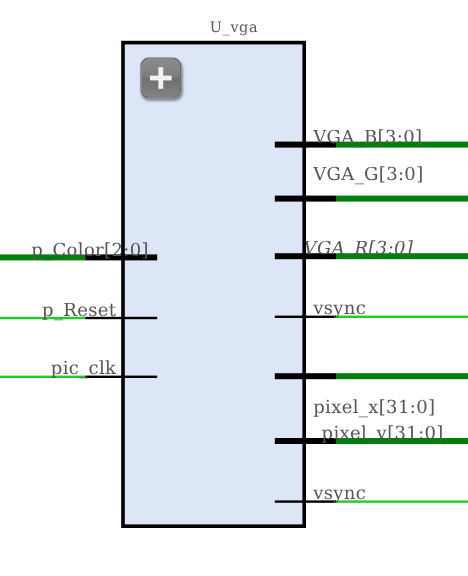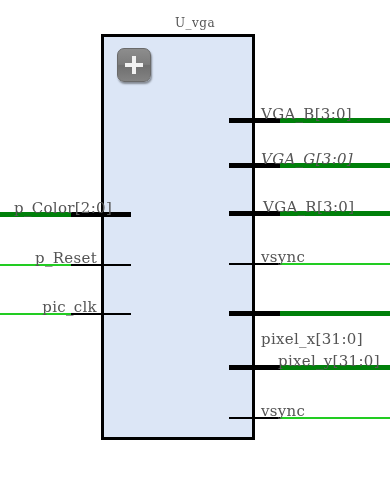--- a/index.html
+++ b/index.html
@@ -114,61 +114,61 @@
     <span class="plus-v"></span>
   </div>
 
   <div class="block-title">U_vga</div>
 
   <div id="wire-layer">
       <div class="wire bus" style="left: 0px; top: 214px; width: 390px;">
         <span class="seg bus-green" style="left: 0px; width: 71px;"></span>
         <span class="seg black" style="left: 71px; width: 60px;"></span>
       </div>
-      <div class="pin-label left" style="top: 199px; left: 0px; width: 97px; padding-left: 14px;">p_Color[2:0]</div>
+      <div class="pin-label left" style="top: 199px; left: 12px; width: 97px; padding-left: 14px;">p_Color[2:0]</div>
       <div class="wire bit" style="left: 0px; top: 264px; width: 390px;">
         <span class="seg bit-green" style="left: 0px; width: 71px;"></span>
         <span class="seg black" style="left: 71px; width: 60px;"></span>
       </div>
       <div class="pin-label left" style="top: 249px; left: 0px; width: 97px;">p_Reset</div>
       <div class="wire bit" style="left: 0px; top: 313px; width: 390px;">
         <span class="seg bit-green" style="left: 0px; width: 71px;"></span>
         <span class="seg black" style="left: 71px; width: 60px;"></span>
       </div>
       <div class="pin-label left" style="top: 298px; left: 0px; width: 97px;">pic_clk</div>
       <div class="wire bus" style="left: 0px; top: 120px; width: 390px;">
         <span class="seg black" style="left: 229px; width: 51px;"></span>
         <span class="seg bus-green" style="left: 280px; width: 110px;"></span>
       </div>
       <div class="pin-label right" style="top: 105px; left: 261px;">VGA_B[3:0]</div>
       <div class="wire bus" style="left: 0px; top: 165px; width: 390px;">
         <span class="seg black" style="left: 229px; width: 51px;"></span>
         <span class="seg bus-green" style="left: 280px; width: 110px;"></span>
       </div>
-      <div class="pin-label right" style="top: 150px; left: 261px; font-style: italic;">VGA_G[3:0]</div>
+      <div class="pin-label right" style="top: 136px; left: 261px;">VGA_G[3:0]</div>
       <div class="wire bus" style="left: 0px; top: 213px; width: 390px;">
         <span class="seg black" style="left: 229px; width: 51px;"></span>
         <span class="seg bus-green" style="left: 280px; width: 110px;"></span>
       </div>
-      <div class="pin-label right" style="top: 198px; left: 263px;">VGA_R[3:0]</div>
+      <div class="pin-label right" style="top: 198px; left: 253px; font-style: italic;">VGA_R[3:0]</div>
       <div class="wire bit" style="left: 0px; top: 263px; width: 390px;">
         <span class="seg black" style="left: 229px; width: 51px;"></span>
         <span class="seg bit-green" style="left: 280px; width: 110px;"></span>
       </div>
       <div class="pin-label right" style="top: 248px; left: 261px;">vsync</div>
       <div class="wire bus" style="left: 0px; top: 313px; width: 390px;">
         <span class="seg black" style="left: 229px; width: 51px;"></span>
         <span class="seg bus-green" style="left: 280px; width: 110px;"></span>
       </div>
       <div class="pin-label right" style="top: 298px; left: 261px; margin-top: 32px;">pixel_x[31:0]</div>
       <div class="wire bus" style="left: 0px; top: 367px; width: 390px;">
         <span class="seg black" style="left: 229px; width: 51px;"></span>
         <span class="seg bus-green" style="left: 280px; width: 110px;"></span>
       </div>
-      <div class="pin-label right" style="top: 352px; left: 278px; text-align: center;">pixel_y[31:0]</div>
+      <div class="pin-label right" style="top: 352px; left: 268px; text-align: center;">pixel_y[31:0]</div>
       <div class="wire bit" style="left: 0px; top: 417px; width: 390px;">
         <span class="seg black" style="left: 229px; width: 51px;"></span>
         <span class="seg bit-green" style="left: 280px; width: 110px;"></span>
       </div>
       <div class="pin-label right" style="top: 402px; left: 261px;">vsync</div>
     </div>
 
 </div>
 
 </body></html>

